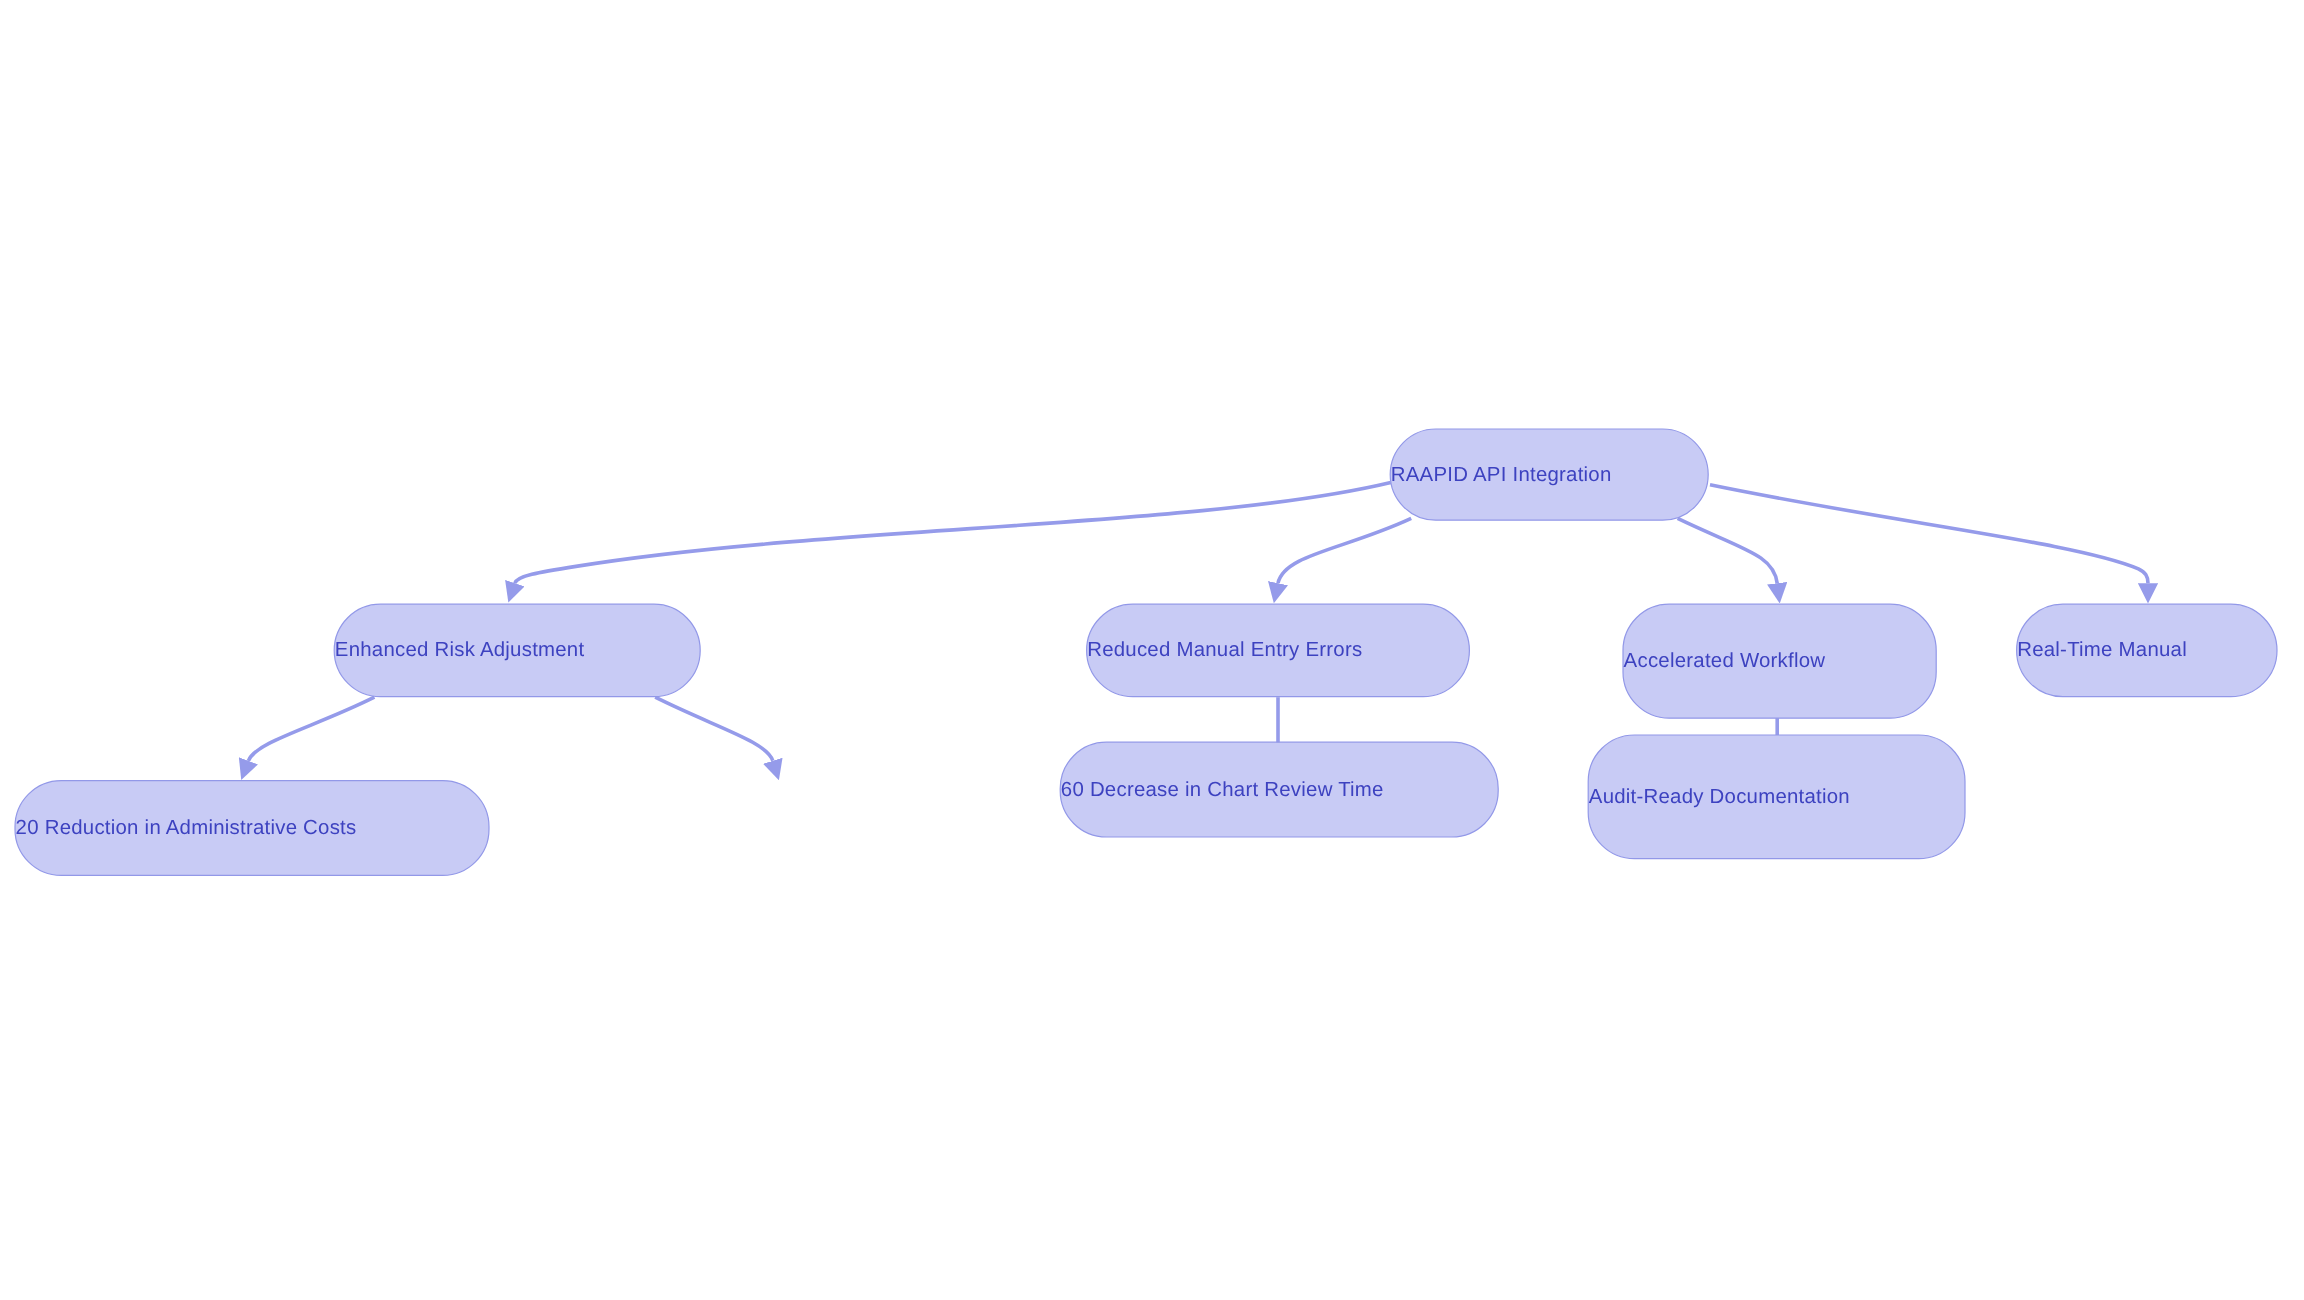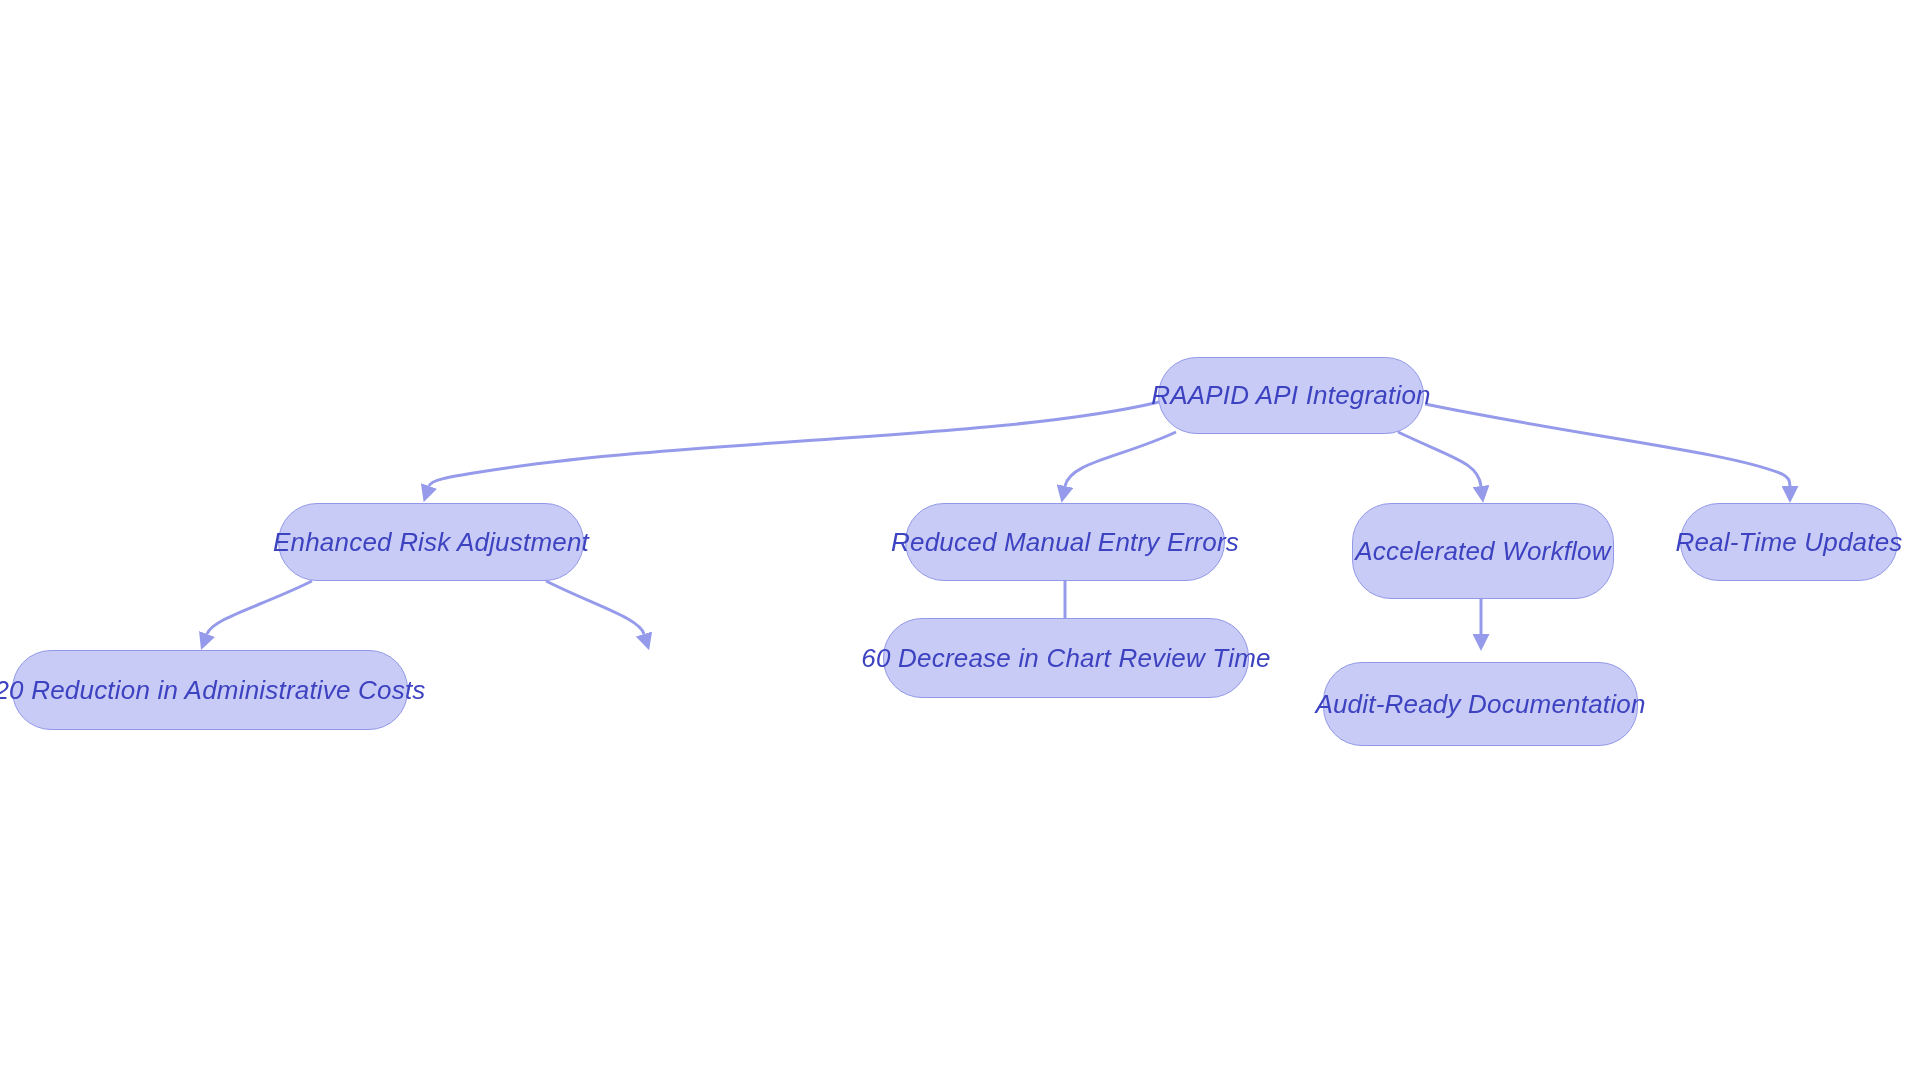--- a/index.html
+++ b/index.html
@@ -34,37 +34,35 @@
   }
   .node{
     position:absolute;
     box-sizing:border-box;
     background:var(--node-fill);
     border:1.6px solid var(--node-border);
     border-radius:39px;
     color:var(--node-text);
     display:flex;
     align-items:center;
-    justify-content:center;
     text-align:center;
-    font-size:26px;
+    font-size:17px;
     letter-spacing:0.2px;
     white-space:nowrap;
-    font-style:italic;
   }
   
   .n-root       {left:1158px; top:357px; width:266px; height:77px;}
   .n-enhanced   {left:278px;  top:503px; width:306px; height:78px;}
   .n-reduced    {left:905px;  top:503px; width:320px; height:78px;}
   .n-accelerated{left:1352px; top:503px; width:262px; height:96px;}
   .n-realtime   {left:1680px; top:503px; width:218px; height:78px;}
   .n-admin      {left:12px;   top:650px; width:396px; height:80px;}
   .n-hosp       {left:475px;  top:650px; width:336px; height:80px;}
   .n-chart      {left:883px;  top:618px; width:366px; height:80px;}
-  .n-audit      {left:1323px; top:662px; width:315px; height:84px;}
+  .n-audit      {left:1323px; top:612px; width:315px; height:104px;}
 </style>
 </head>
 <body>
 
 <div class="canvas">
 
   <svg class="edges" viewBox="0 0 1920 1083" xmlns="http://www.w3.org/2000/svg">
     <defs>
       <marker id="arrow" viewBox="0 0 16 16" markerUnits="userSpaceOnUse" markerWidth="17" markerHeight="17" refX="0" refY="8" orient="auto">
         <path d="M0,0 L16,8 L0,16 Z" fill="#959bea"></path>
@@ -90,21 +88,21 @@
 
   <div class="node n-enhanced">
     <span>Enhanced Risk Adjustment</span>
   </div>
 
   <div class="node n-accelerated">
     <span>Accelerated Workflow</span>
   </div>
 
   <div class="node n-realtime">
-    <span>Real-Time Updates</span>
+    <span>Real-Time Manual</span>
   </div>
 
   <div class="node n-admin">
     <span>20 Reduction in Administrative Costs</span>
   </div>
 
 
   <div class="node n-chart">
     <span>60 Decrease in Chart Review Time</span>
   </div>

